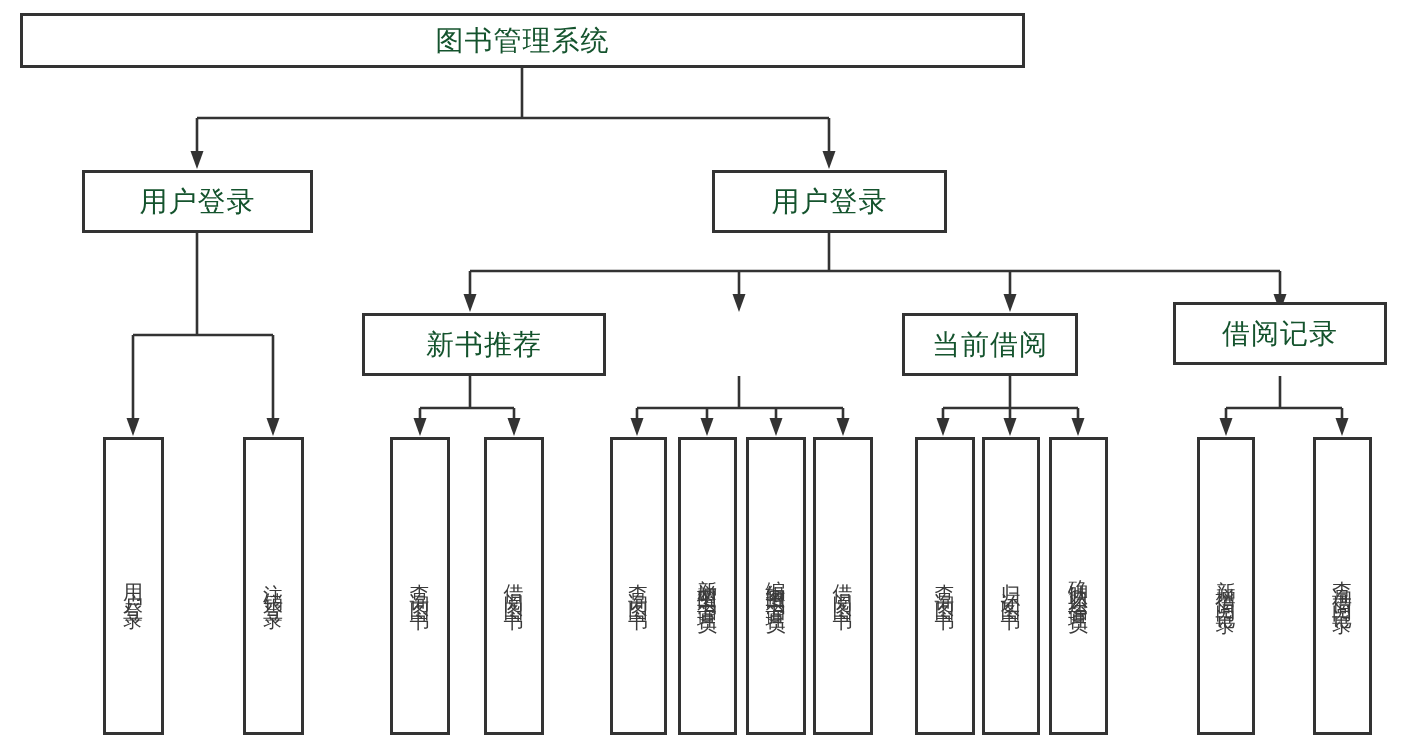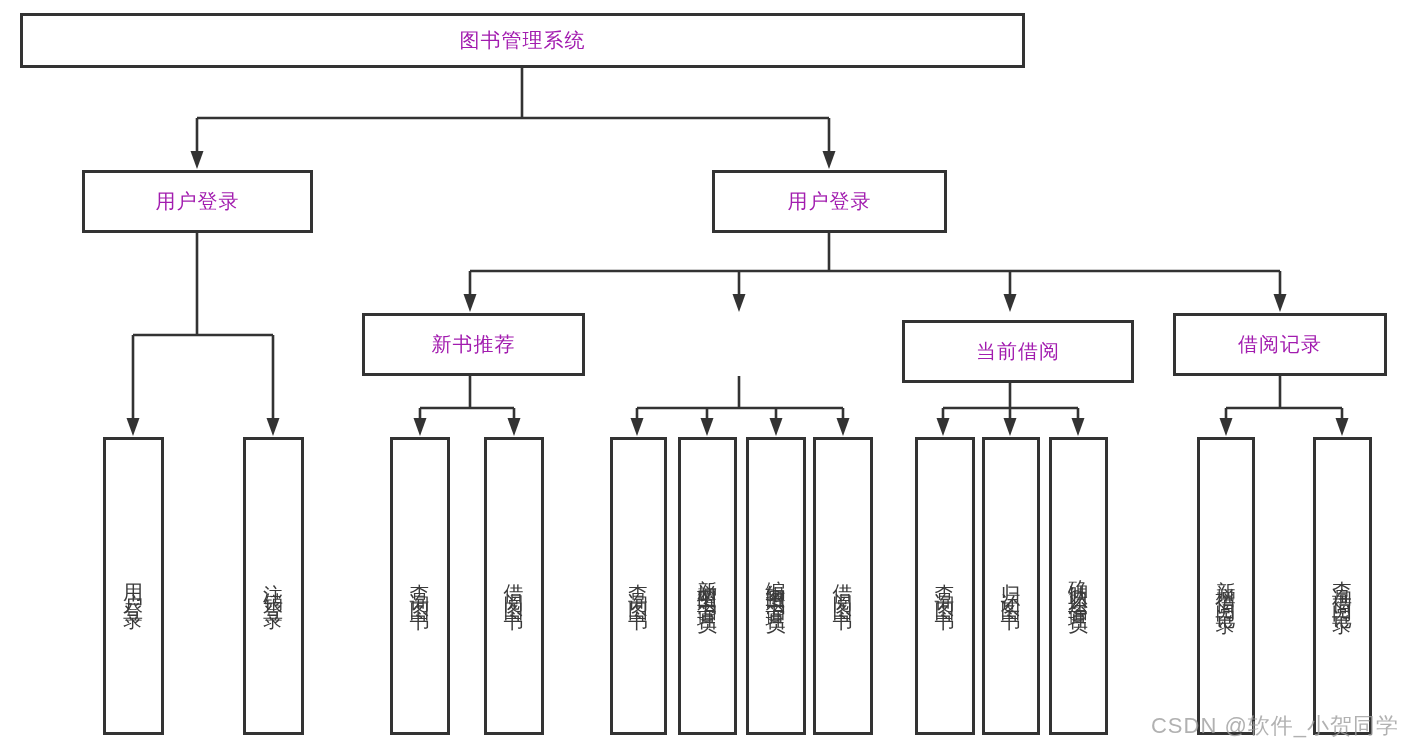--- a/index.html
+++ b/index.html
@@ -24,22 +24,22 @@
     pointer-events: none;
   }
   .hbox {
     position: absolute;
     box-sizing: border-box;
     border: 3px solid #333333;
     background: #ffffff;
     display: flex;
     align-items: center;
     justify-content: center;
-    color: #a21caf;
-    font-size: 20px;
+    color: #14532d;
+    font-size: 28px;
     letter-spacing: 1px;
     z-index: 2;
   }
   .leaf {
     position: absolute;
     top: 437px;
     height: 298px;
     box-sizing: border-box;
     border: 3px solid #333333;
     background: #ffffff;
@@ -117,27 +117,27 @@
     <span>图书管理系统</span>
   </div>
 
   <div class="hbox" style="left:82px; top:170px; width:231px; height:63px">
     <span>用户登录</span>
   </div>
   <div class="hbox" style="left:712px; top:170px; width:235px; height:63px">
     <span>用户登录</span>
   </div>
 
-  <div class="hbox" style="left:362px; top:313px; width:223px; height:63px">
+  <div class="hbox" style="left:362px; top:313px; width:244px; height:63px">
     <span>新书推荐</span>
   </div>
-  <div class="hbox" style="left:902px; top:320px; width:232px; height:63px">
+  <div class="hbox" style="left:902px; top:313px; width:176px; height:63px">
     <span>当前借阅</span>
   </div>
-  <div class="hbox" style="left:1173px; top:313px; width:214px; height:63px">
+  <div class="hbox" style="left:1173px; top:302px; width:214px; height:63px">
     <span>借阅记录</span>
   </div>
 
   <div class="leaf" style="left:103px; width:61px">
     <span class="vtext">用户登录</span>
   </div>
   <div class="leaf" style="left:243px; width:61px">
     <span class="vtext">注销登录</span>
   </div>
 
@@ -171,15 +171,14 @@
     <span class="vtext" style="letter-spacing:5px">确认归还（管理员）</span>
   </div>
 
   <div class="leaf" style="left:1197px; width:58px">
     <span class="vtext" style="letter-spacing:7px">新增借阅记录</span>
   </div>
   <div class="leaf" style="left:1313px; width:59px">
     <span class="vtext" style="letter-spacing:7px">查询借阅记录</span>
   </div>
 
-  <div class="watermark">CSDN @软件_小贺同学</div>
 
 </div>
 
 </body></html>

